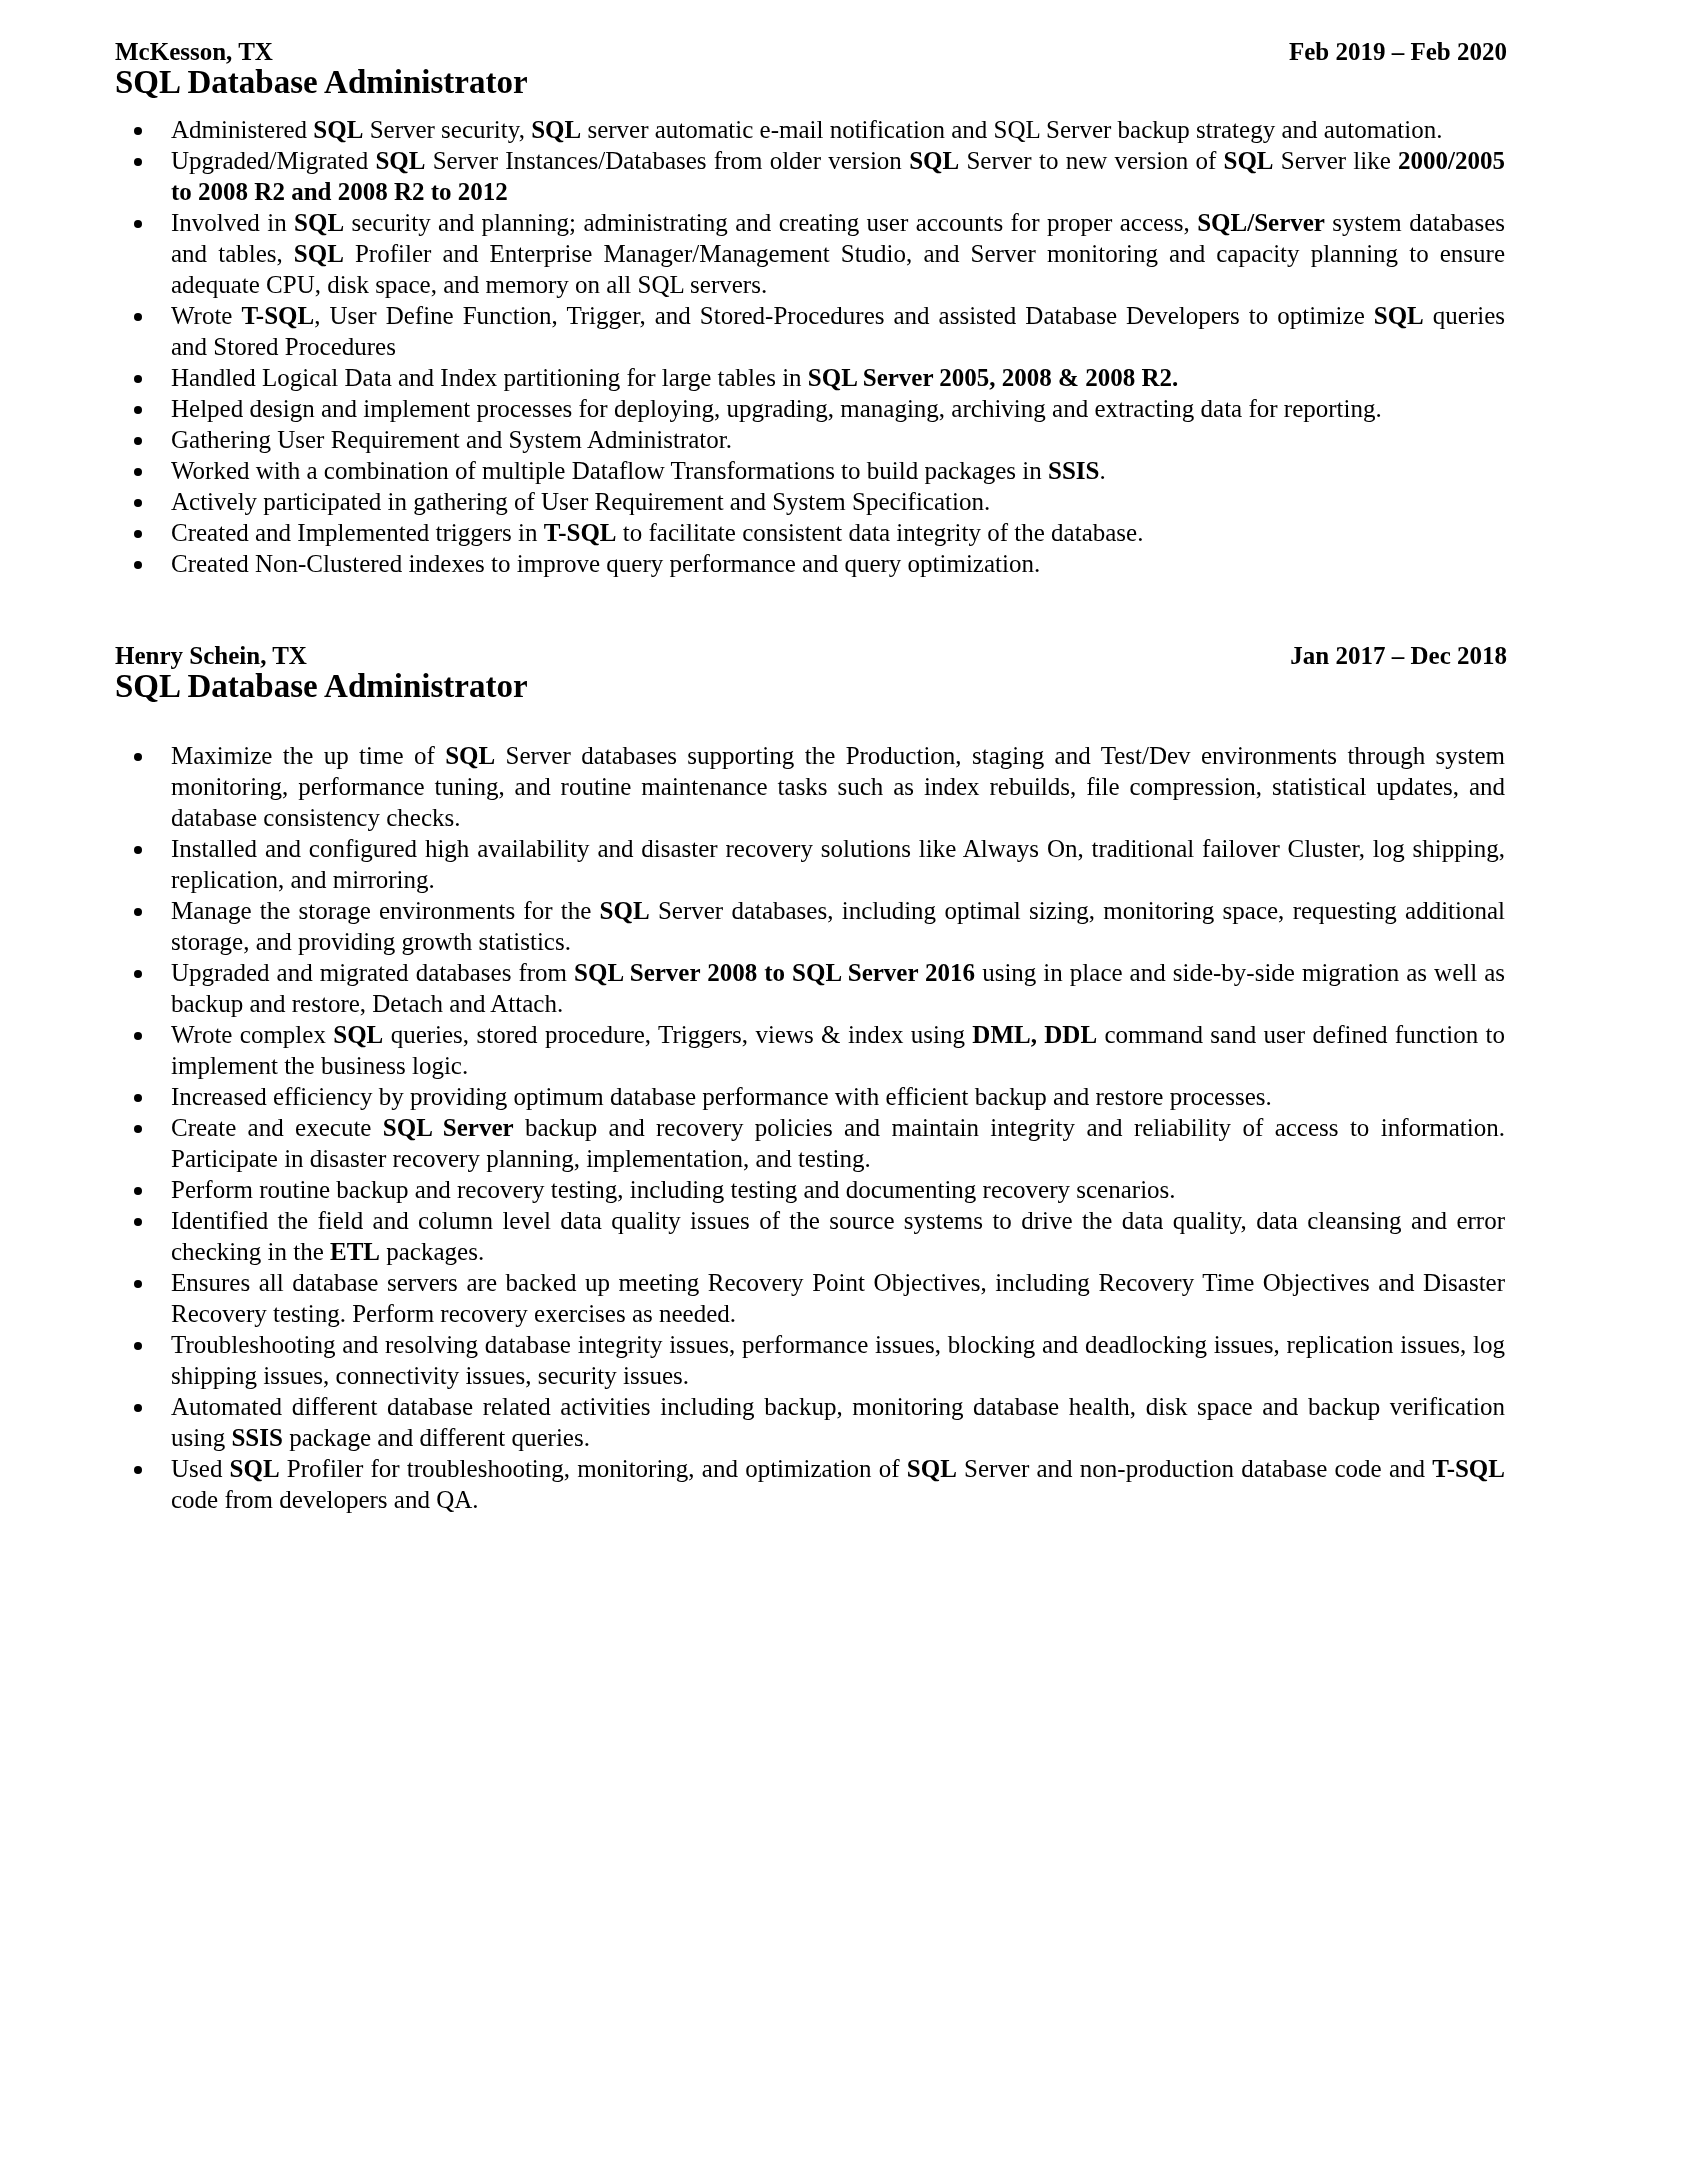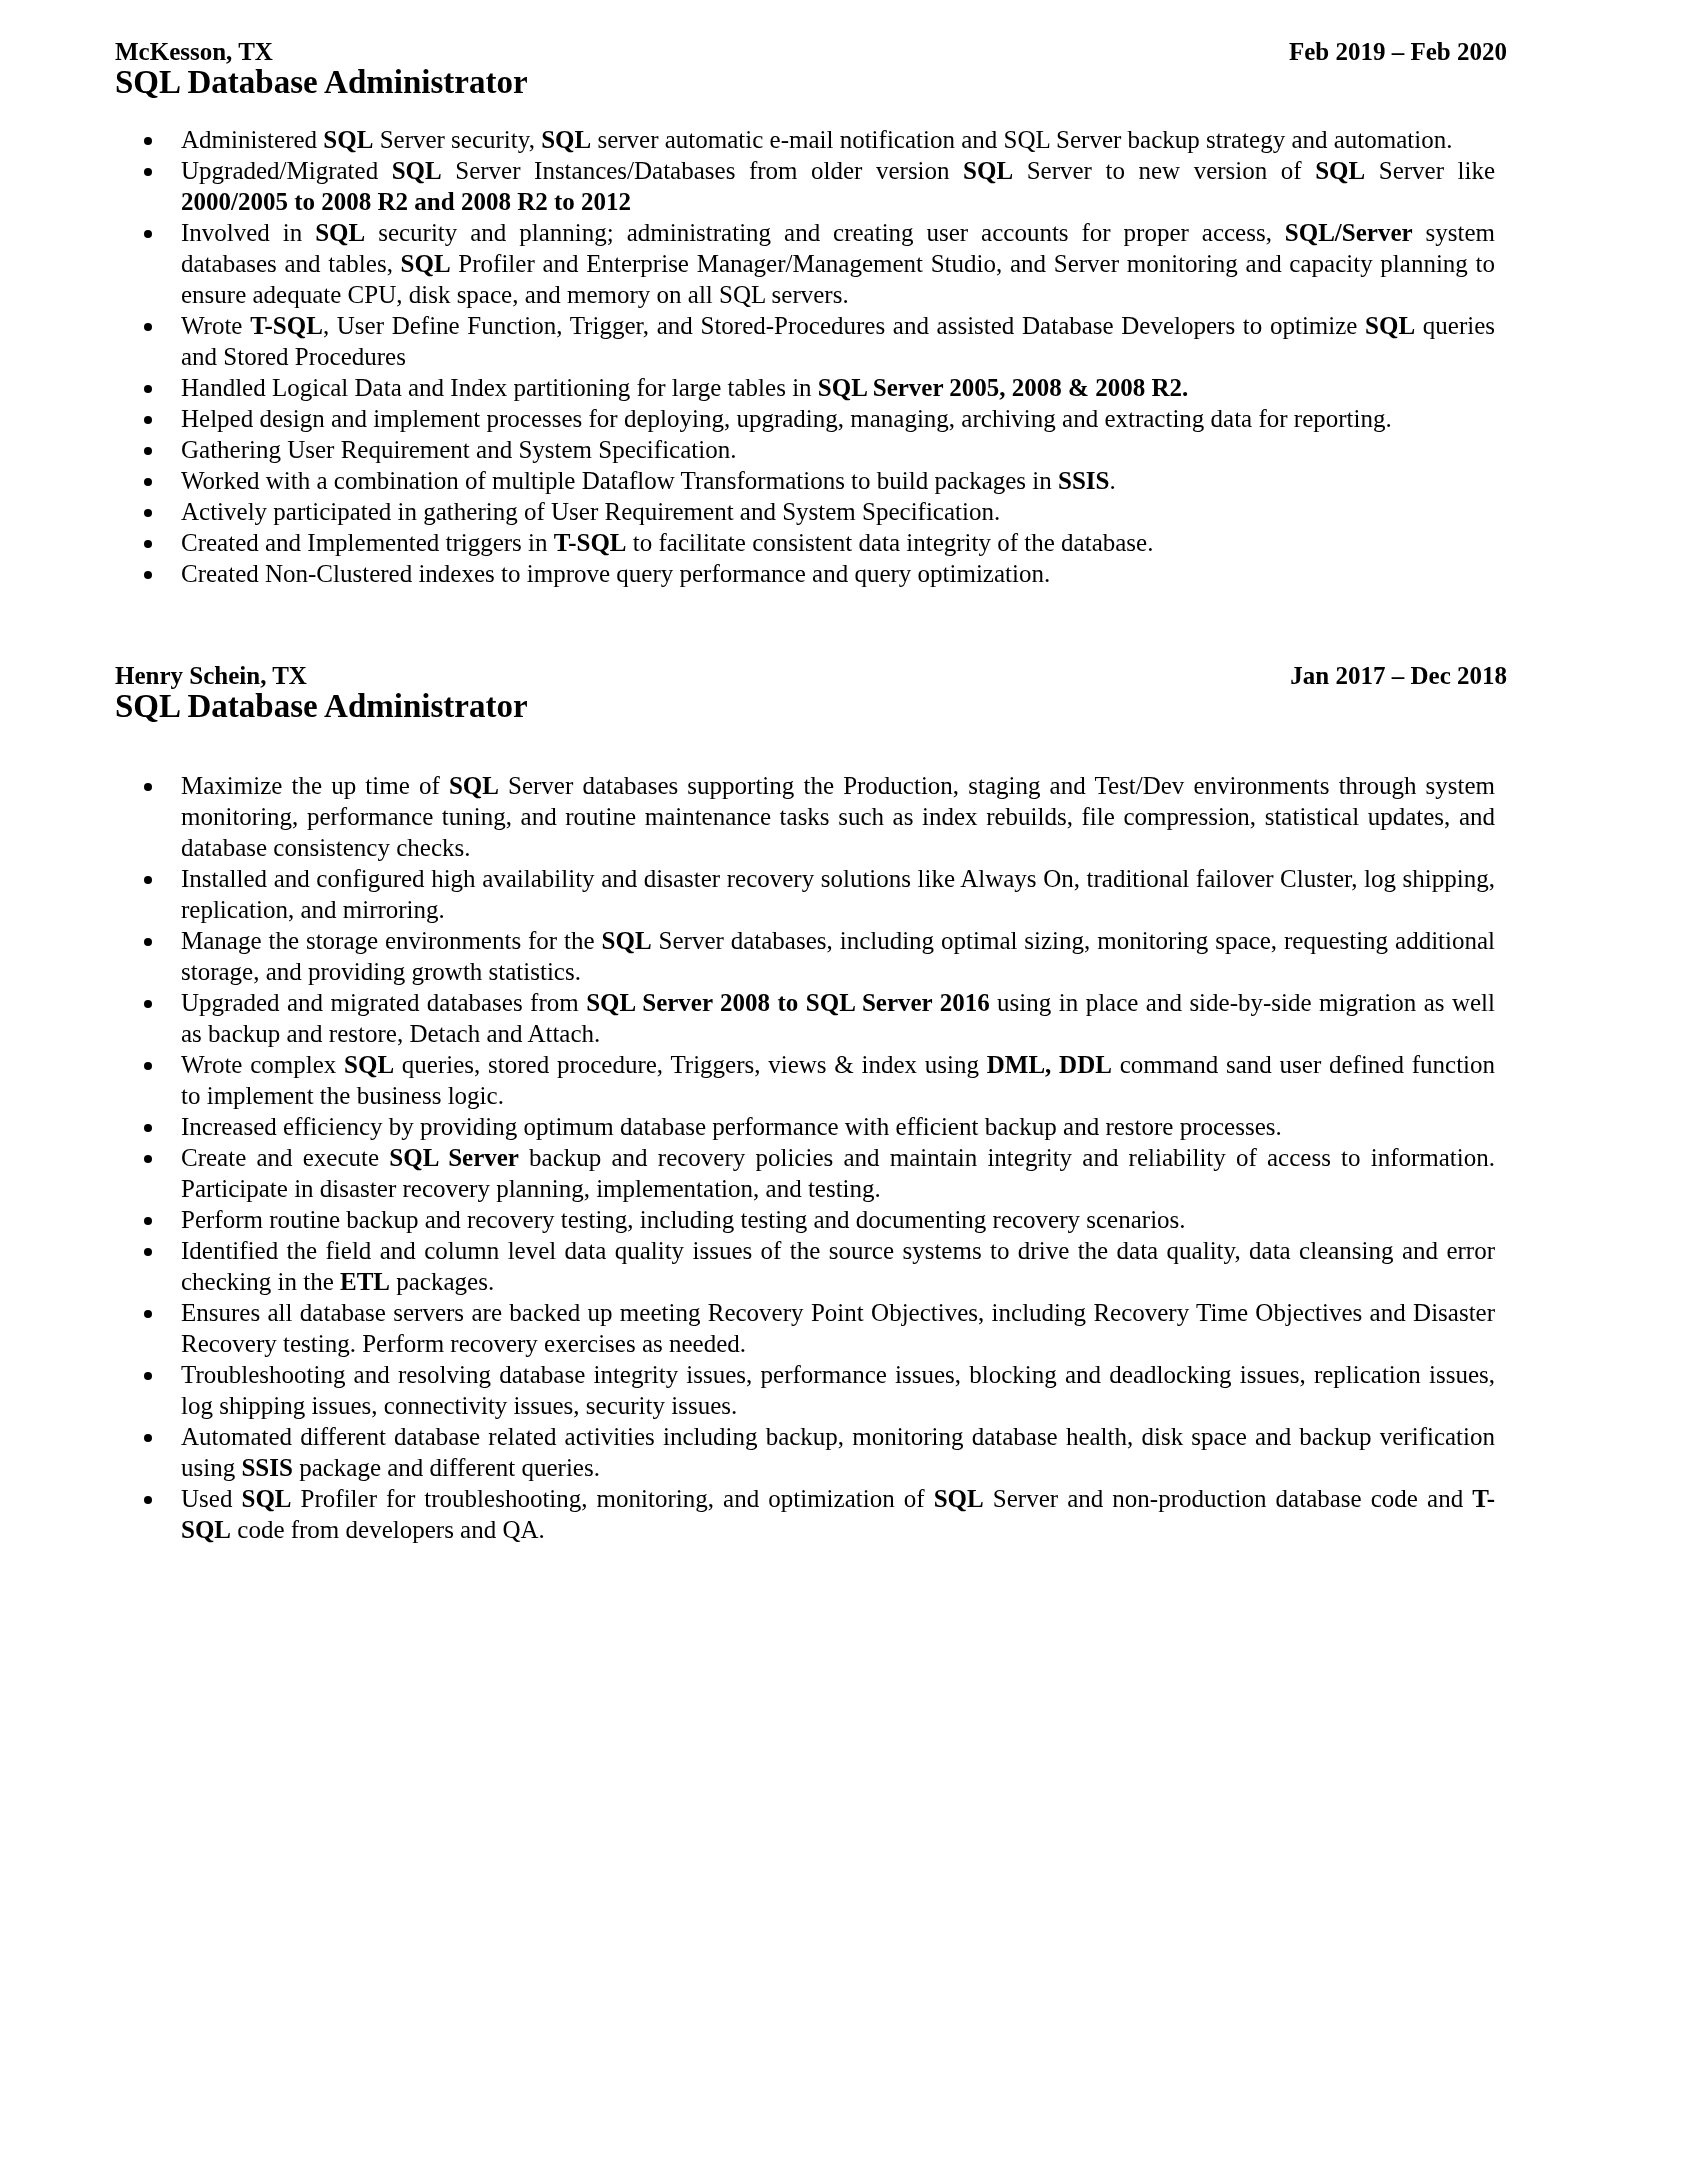--- a/index.html
+++ b/index.html
@@ -28,21 +28,21 @@
     line-height: 31px;
   }
   .job-title {
     font-weight: bold;
     font-size: 33px;
     line-height: 31px;
   }
 
   .bullets {
     list-style: none;
-    margin: 12px;
+    margin: 2px;
     padding: 0;
   }
   .bullets li {
     position: relative;
     padding-left: 54px;
     font-size: 25px;
     line-height: 31px;
     text-align: justify;
     text-justify: inter-word;
     hyphens: none;
@@ -76,21 +76,21 @@
     </div>
     <div class="job-title">SQL Database Administrator</div>
     <div class="gap-after-header"></div>
     <ul class="bullets">
         <li>Administered <b>SQL</b> Server security, <b>SQL</b> server automatic e-mail notification and SQL Server backup strategy and automation.</li>
         <li>Upgraded/Migrated <b>SQL</b> Server Instances/Databases from older version <b>SQL</b> Server to new version of <b>SQL</b> Server like <b>2000/2005 to 2008 R2 and 2008 R2 to 2012</b></li>
         <li>Involved in <b>SQL</b> security and planning; administrating and creating user accounts for proper access, <b>SQL/Server</b> system databases and tables, <b>SQL</b> Profiler and Enterprise Manager/Management Studio, and Server monitoring and capacity planning to ensure adequate CPU, disk space, and memory on all SQL servers.</li>
         <li>Wrote <b>T-SQL</b>, User Define Function, Trigger, and Stored-Procedures and assisted Database Developers to optimize <b>SQL</b> queries and Stored Procedures</li>
         <li>Handled Logical Data and Index partitioning for large tables in <b>SQL Server 2005, 2008 &amp; 2008 R2.</b></li>
         <li>Helped design and implement processes for deploying, upgrading, managing, archiving and extracting data for reporting.</li>
-        <li>Gathering User Requirement and System Specification.</li>
+        <li>Gathering User Requirement and System Administrator.</li>
         <li>Worked with a combination of multiple Dataflow Transformations to build packages in <b>SSIS</b>.</li>
         <li>Actively participated in gathering of User Requirement and System Specification.</li>
         <li>Created and Implemented triggers in <b>T-SQL</b> to facilitate consistent data integrity of the database.</li>
         <li>Created Non-Clustered indexes to improve query performance and query optimization.</li>
       </ul>
   </section>
 
   <div class="gap-between-jobs"></div>
 
   <section class="job">

